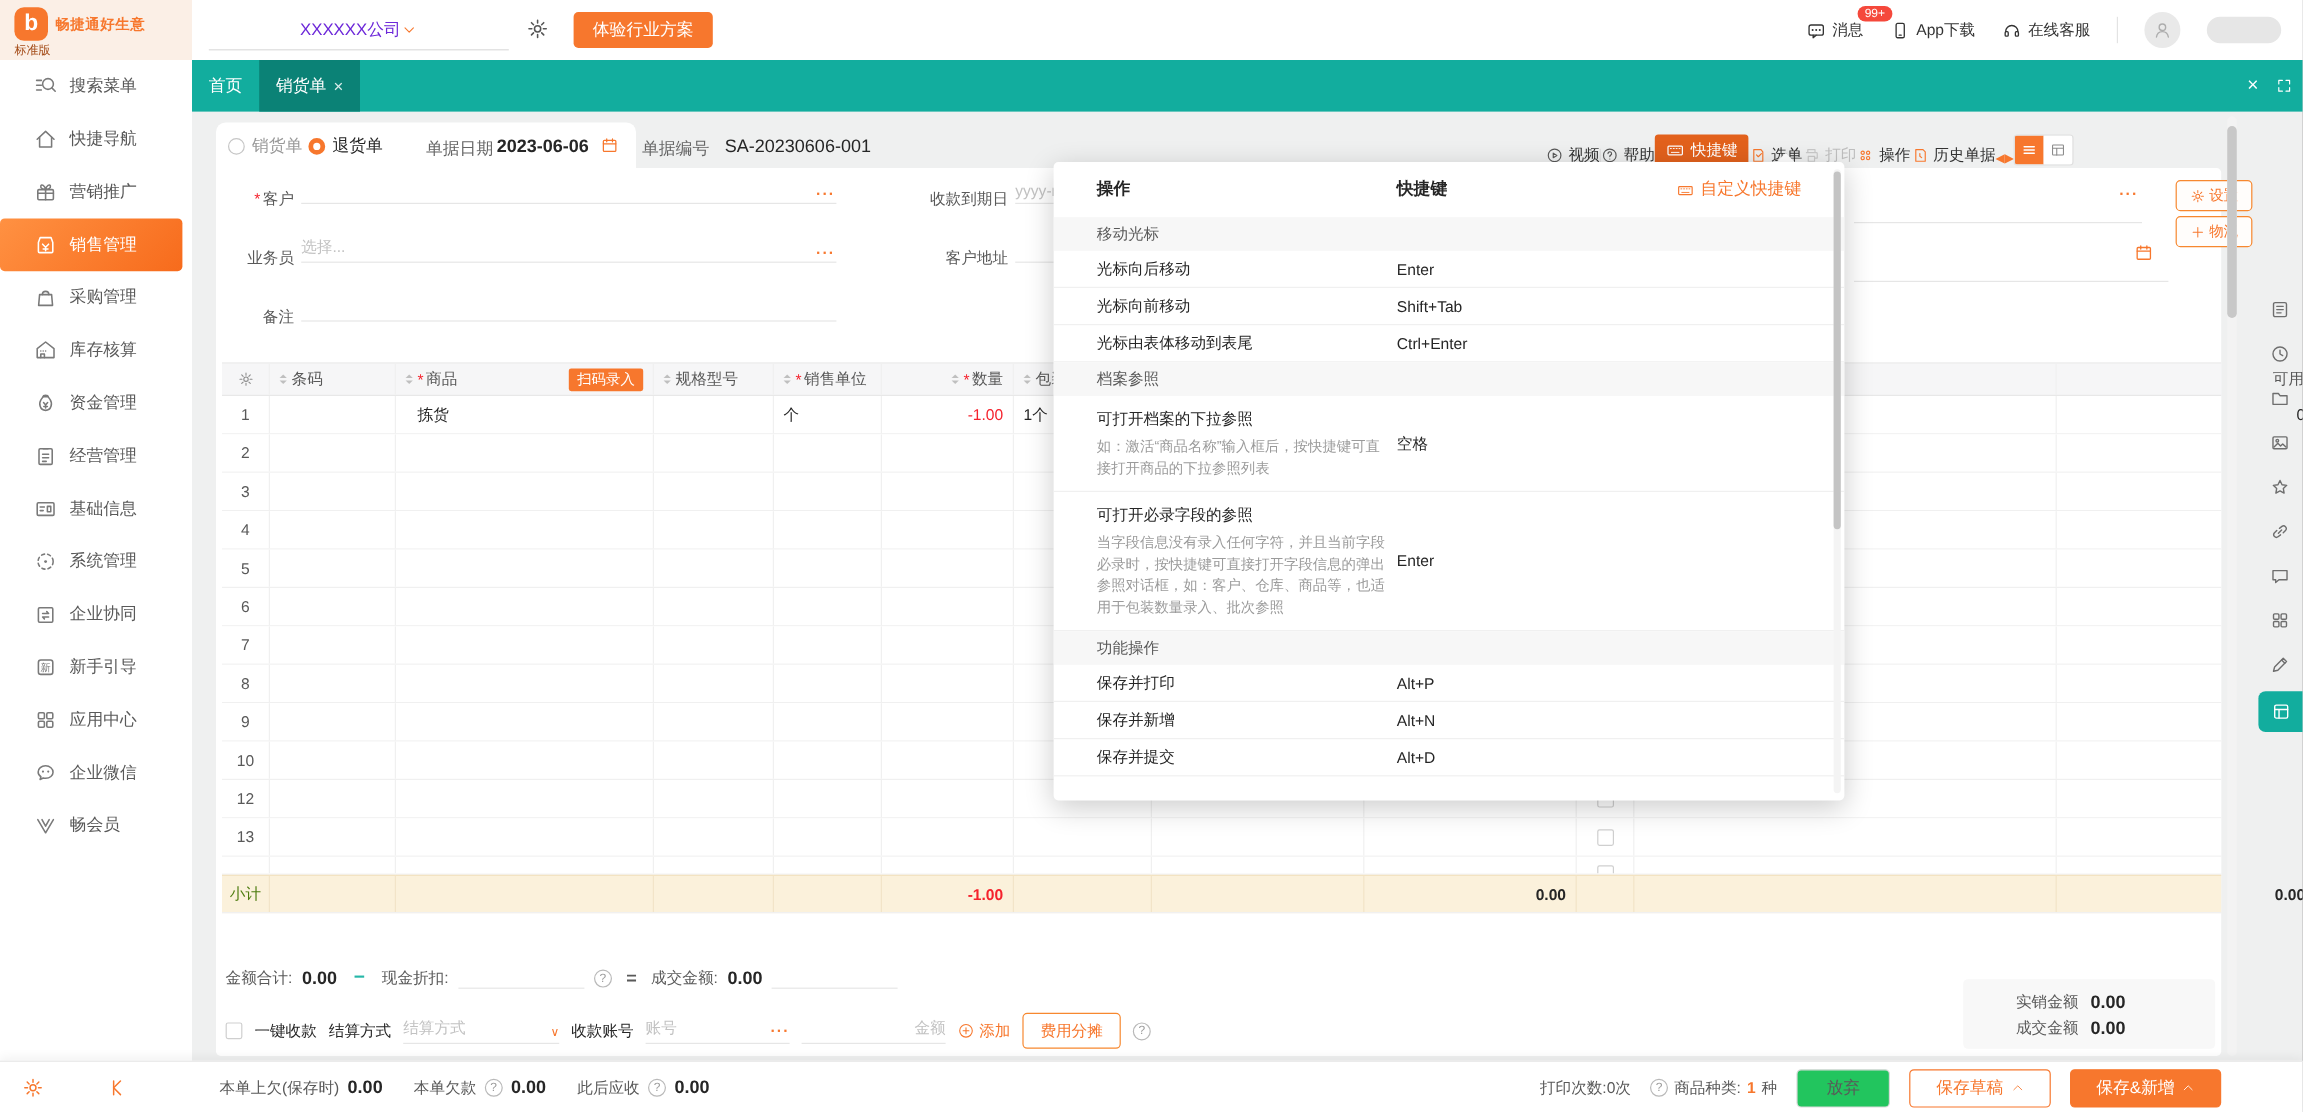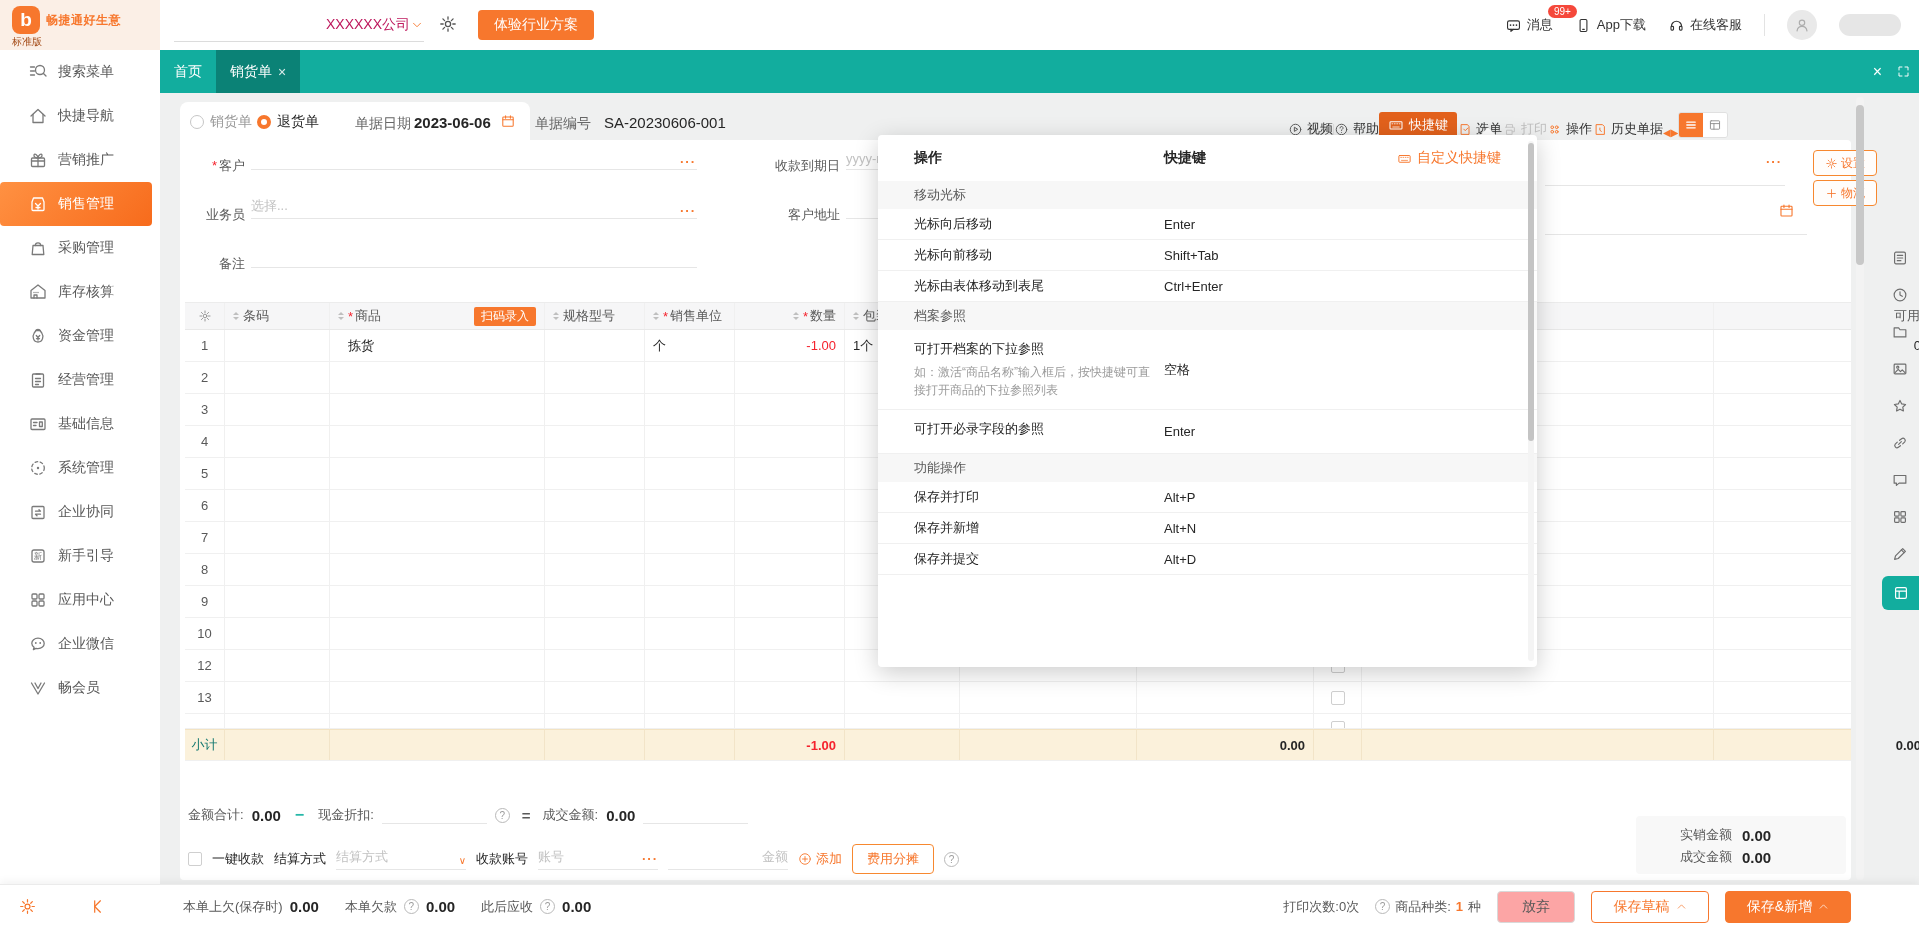--- a/index.html
+++ b/index.html
@@ -2,21 +2,21 @@
 <html><head>
 <meta charset="utf-8">
 <style>
 *{margin:0;padding:0;box-sizing:border-box}
 body{font-family:"Liberation Sans","DejaVu Sans",sans-serif;background:#888}
 .app{position:relative;width:1919px;height:927px;background:#EFF0F0;overflow:hidden;font-size:13px;color:#262626}
 .abs{position:absolute}
 svg.ic{stroke:currentColor;fill:none;stroke-width:1.3;stroke-linecap:round;stroke-linejoin:round;display:block}
 
 .topbar{position:absolute;left:160px;top:0;width:1759px;height:50px;background:#fff}
-.company{position:absolute;left:14px;top:8px;width:250px;height:34px;display:flex;align-items:center;justify-content:flex-end;border-bottom:1px solid #DCDCDC;font-size:14px;color:#be185d;cursor:pointer}
+.company{position:absolute;left:14px;top:8px;width:250px;height:34px;display:flex;align-items:center;justify-content:center;border-bottom:1px solid #DCDCDC;font-size:14px;color:#6d28d9;cursor:pointer}
 .company .chev{color:#F7772D}
 .top-gear{position:absolute;left:278px;top:14px;color:#555;cursor:pointer}
 .trial-btn{position:absolute;left:318px;top:10px;height:30px;padding:0 16px;background:#F7772D;color:#fff;border:none;border-radius:4px;font-size:14px;cursor:pointer}
 .top-right{position:absolute;right:18px;top:0;height:50px;display:flex;align-items:center;gap:22px;color:#333;font-size:13px}
 .tr-item{display:flex;align-items:center;gap:5px;cursor:pointer;position:relative}
 .badge99{position:absolute;top:-11px;right:-24px;background:#F5483B;color:#fff;font-size:10px;padding:1px 6px;border-radius:9px}
 .vdiv{width:1px;height:22px;background:#E3E3E3}
 .avatar{width:30px;height:30px;border-radius:50%;background:#E9E9E9;color:#ADADAD;display:flex;align-items:center;justify-content:center}
 .namepill{width:62px;height:22px;border-radius:11px;background:#E6E6E6}
 
@@ -98,21 +98,21 @@
 .totbox{position:absolute;left:1456px;top:676px;width:210px;height:58px;background:#F8F8F8;border-radius:4px;padding:8px 0 0 44px;font-size:13px;color:#595959}
 .totbox .trw{display:flex;align-items:center;gap:10px;height:22px}
 .totbox b{color:#262626;font-size:15px}
 
 .footbar{position:absolute;left:0;top:884px;width:1919px;height:43px;background:#fff;border-top:1px solid #EBEBEB;box-shadow:0 -3px 8px rgba(0,0,0,.05);z-index:20}
 .fstats{position:absolute;left:183px;top:0;height:43px;display:flex;align-items:center;gap:26px;font-size:13px;color:#595959}
 .fstats .pair{display:flex;align-items:center;gap:7px}
 .fstats b{color:#262626;font-size:15px}
 .fright{position:absolute;right:68px;top:0;height:43px;display:flex;align-items:center;gap:16px;font-size:13px;color:#595959}
 .btn{height:32px;border-radius:4px;font-size:14px;display:flex;align-items:center;justify-content:center;gap:6px;cursor:pointer}
-.btn.ghost{width:78px;background:#fca5a5;border:1px solid #D9D9D9;color:#595959}
+.btn.ghost{width:78px;background:#22c55e;border:1px solid #D9D9D9;color:#595959}
 .btn.oline{width:118px;background:#fff;border:1px solid #F7772D;color:#F7772D}
 .btn.ofill{width:126px;background:#F7772D;border:1px solid #F7772D;color:#fff}
 .o1{color:#F7772D}
 
 .dock{position:absolute;left:1877px;top:93px;width:42px;bottom:43px;z-index:6}
 .dock-btn{position:absolute;left:8px;width:30px;height:30px;display:flex;align-items:center;justify-content:center;color:#6E6E6E;cursor:pointer}
 .dock-btn.active{left:5px;width:37px;height:34px;background:#12AD9E;color:#fff;border-radius:6px 0 0 6px}
 .vscroll{position:absolute;left:1856px;top:97px;width:8px;height:783px;background:#F3F3F3;border-radius:4px}
 .vthumb{position:absolute;left:0;top:8px;width:8px;height:160px;background:#C8C8C8;border-radius:4px;cursor:pointer}
 
@@ -792,21 +792,21 @@
           <div class="tcell" style="width: 115px;"></div>
           <div class="tcell" style="width: 177px;"></div>
           <div class="tcell" style="width: 177px; justify-content: flex-end;"></div>
           <div class="tcell" style="width: 48px;">
             <span class="cbx" style="margin-top:14px"></span>
           </div>
           <div class="tcell" style="width: 352px;"></div>
           <div class="tcell" style="width: 228px; justify-content: flex-end;"></div>
         </div>
         <div class="trow subtotal">
-          <div class="tcell" style="width: 40px; justify-content: center; border-right: 1px solid rgb(242, 228, 200); overflow: visible; color: #0f766e;">小计</div>
+          <div class="tcell" style="width: 40px; justify-content: center; border-right: 1px solid rgb(242, 228, 200); overflow: visible; color: #4d7c0f;">小计</div>
           <div class="tcell" style="width: 105px; border-right: 1px solid rgb(242, 228, 200);"></div>
           <div class="tcell" style="width: 215px; border-right: 1px solid rgb(242, 228, 200);"></div>
           <div class="tcell" style="width: 100px; border-right: 1px solid rgb(242, 228, 200);"></div>
           <div class="tcell" style="width: 90px; border-right: 1px solid rgb(242, 228, 200);"></div>
           <div class="tcell neg" style="width: 110px; justify-content: flex-end; border-right: 1px solid rgb(242, 228, 200); font-weight: bold;">-1.00</div>
           <div class="tcell" style="width: 115px; border-right: 1px solid rgb(242, 228, 200);"></div>
           <div class="tcell" style="width: 177px; border-right: 1px solid rgb(242, 228, 200);"></div>
           <div class="tcell" style="width: 177px; justify-content: flex-end; border-right: 1px solid rgb(242, 228, 200); font-weight: bold;">0.00</div>
           <div class="tcell" style="width: 48px; border-right: 1px solid rgb(242, 228, 200);"></div>
           <div class="tcell" style="width: 352px; border-right: 1px solid rgb(242, 228, 200);"></div>
@@ -1023,20 +1023,21 @@
         <div class="dlg-row block">
           <div>
             <div class="dname">可打开档案的下拉参照</div>
             <div class="ddesc">如：激活“商品名称”输入框后，按快捷键可直接打开商品的下拉参照列表</div>
           </div>
           <div class="dkey">空格</div>
         </div>
         <div class="dlg-row block">
           <div>
             <div class="dname">可打开必录字段的参照</div>
+            <div class="ddesc">当字段信息没有录入任何字符，并且当前字段必录时，按快捷键可直接打开字段信息的弹出参照对话框，如：客户、仓库、商品等，也适用于包装数量录入、批次参照</div>
           </div>
           <div class="dkey">Enter</div>
         </div>
         <div class="dlg-band">功能操作</div>
         <div class="dlg-row">
           <div>
             <div class="dname">保存并打印</div>
           </div>
           <div class="dkey">Alt+P</div>
         </div>

